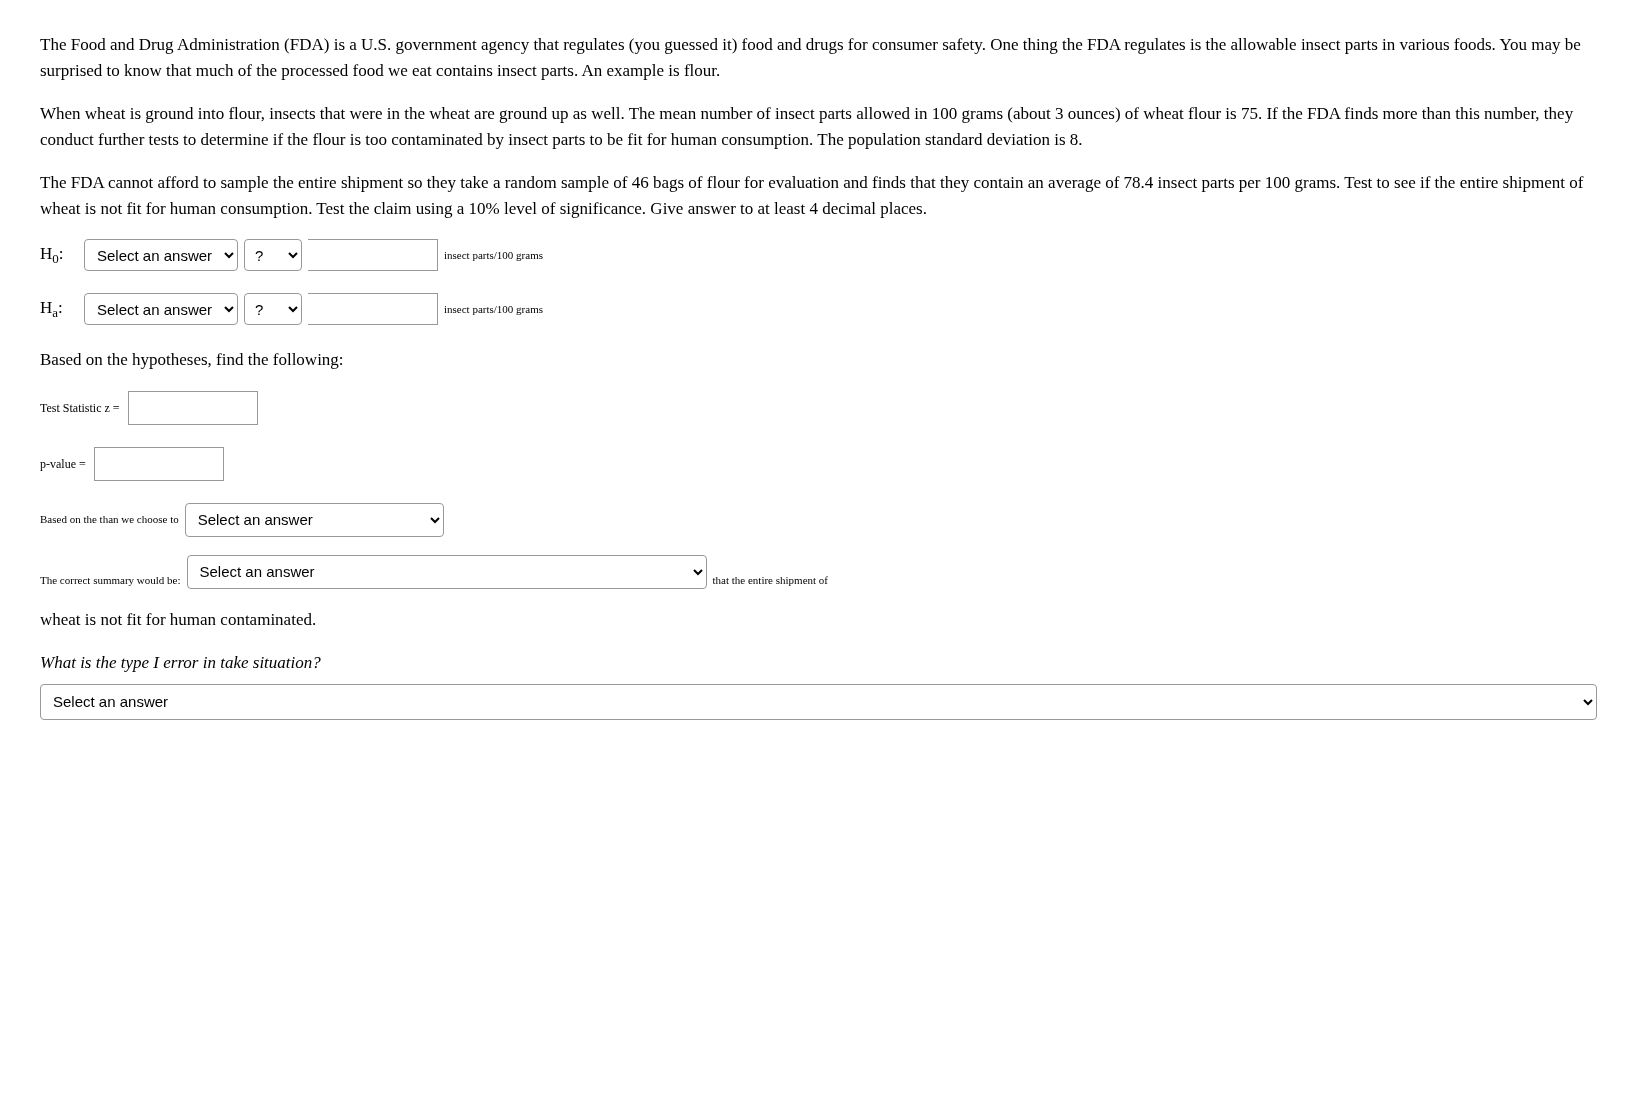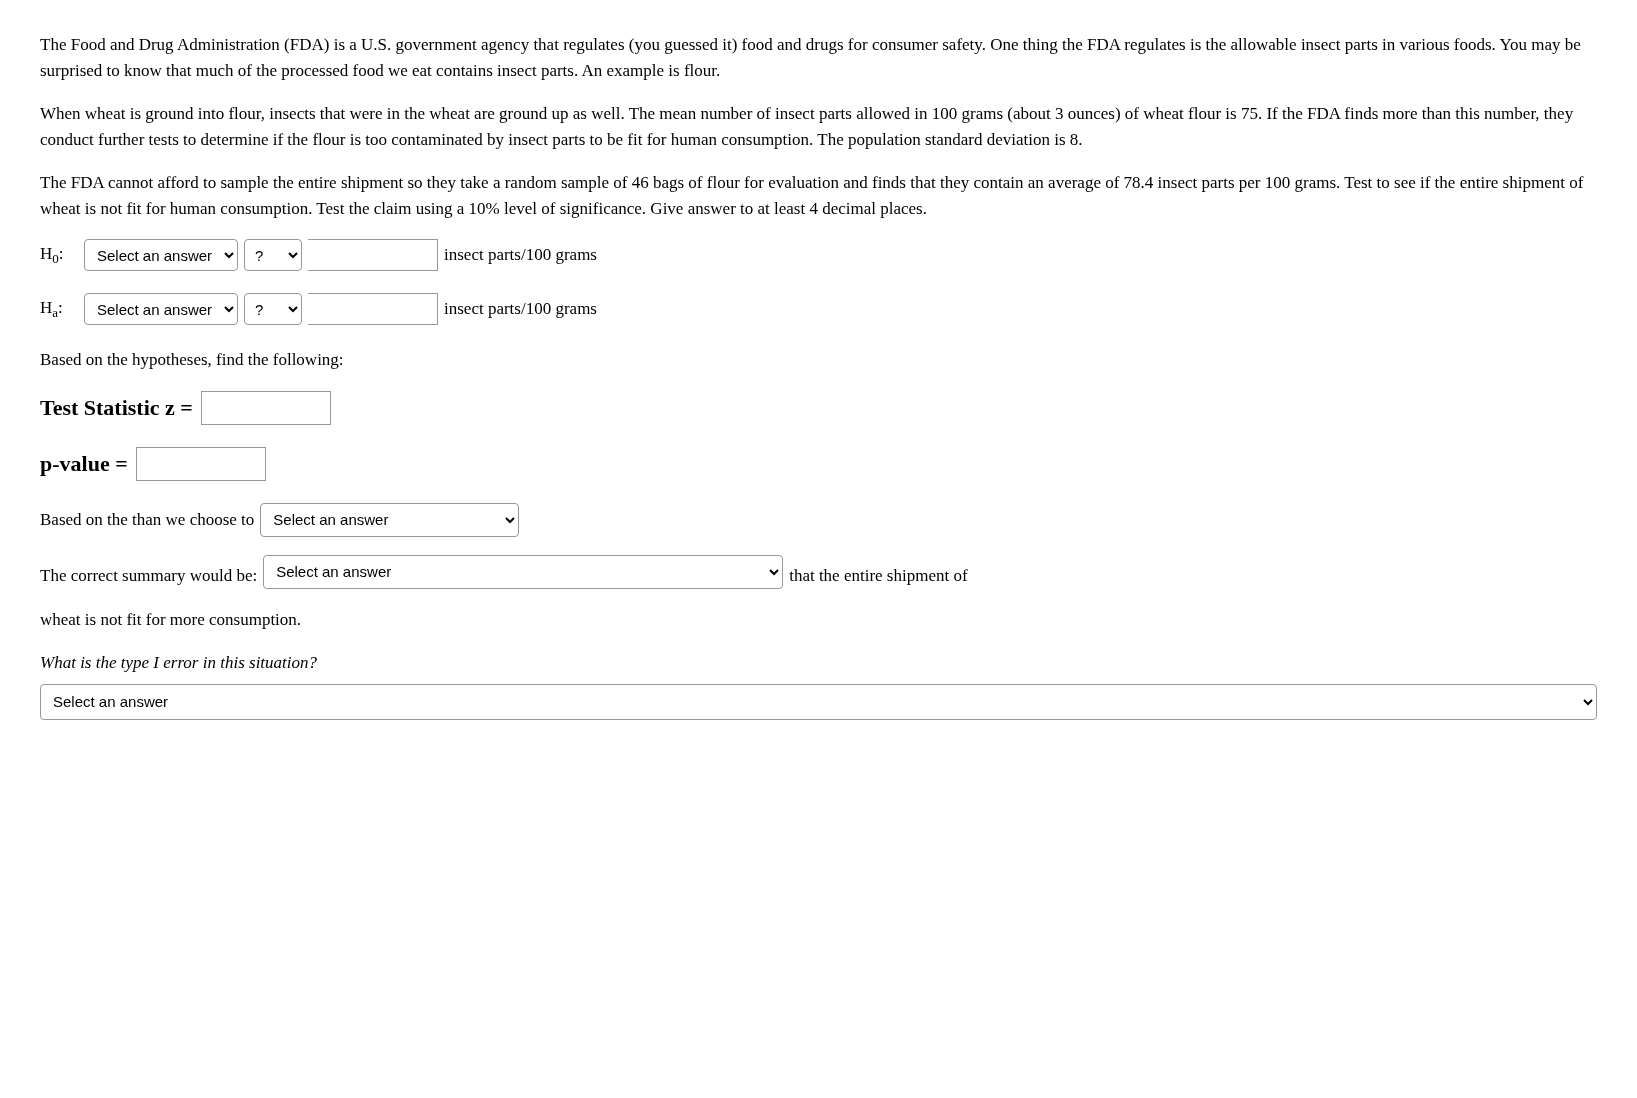--- a/index.html
+++ b/index.html
@@ -117,34 +117,34 @@
     }
 
     .statistic-row {
       display: flex;
       align-items: center;
       margin-bottom: 22px;
       gap: 8px;
     }
 
     .statistic-label {
-      font-size: 22px;
-      font-weight: bold;
+      font-size: 12px;
+      font-weight: normal;
     }
 
     input.stat-input {
       border: 1px solid #999;
       padding: 4px 8px;
       font-size: 15px;
       height: 34px;
       width: 130px;
     }
 
     .inline-text {
-      font-size: 17px;
+      font-size: 11px;
     }
 
     .choose-row {
       display: flex;
       align-items: center;
       margin-bottom: 18px;
       gap: 6px;
       flex-wrap: wrap;
     }
 
@@ -258,25 +258,25 @@
   <select class="answer-select-summary">
     <option>Select an answer</option>
     <option>There is sufficient evidence to conclude</option>
     <option>There is not sufficient evidence to conclude</option>
     <option>There is sufficient evidence to reject the claim</option>
     <option>There is not sufficient evidence to reject the claim</option>
   </select>
   <span class="inline-text">that the entire shipment of</span>
 </div>
 <div class="paragraph">
-  <span>wheat is not fit for more consumption.</span>
+  <span>wheat is not fit for human contaminated.</span>
 </div>
 
 <div class="type-error-section">
-  <div class="type-error-label">What is the type I error in this situation?</div>
+  <div class="type-error-label">What is the type I error in take situation?</div>
   <select class="answer-select-full">
     <option>Select an answer</option>
     <option>Concluding the shipment is not fit for consumption when it actually is fit</option>
     <option>Concluding the shipment is fit for consumption when it actually is not fit</option>
     <option>Concluding the shipment is not fit for consumption when it actually is not fit</option>
     <option>Concluding the shipment is fit for consumption when it actually is fit</option>
   </select>
 </div>
 
 </body></html>

